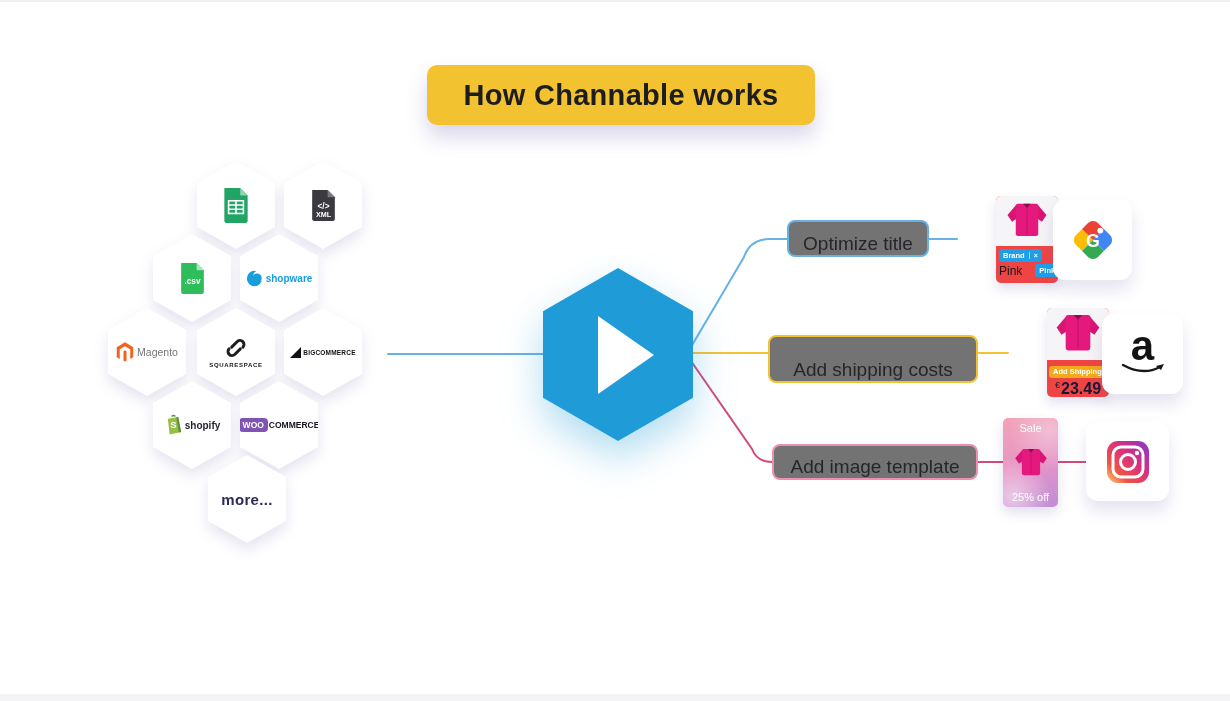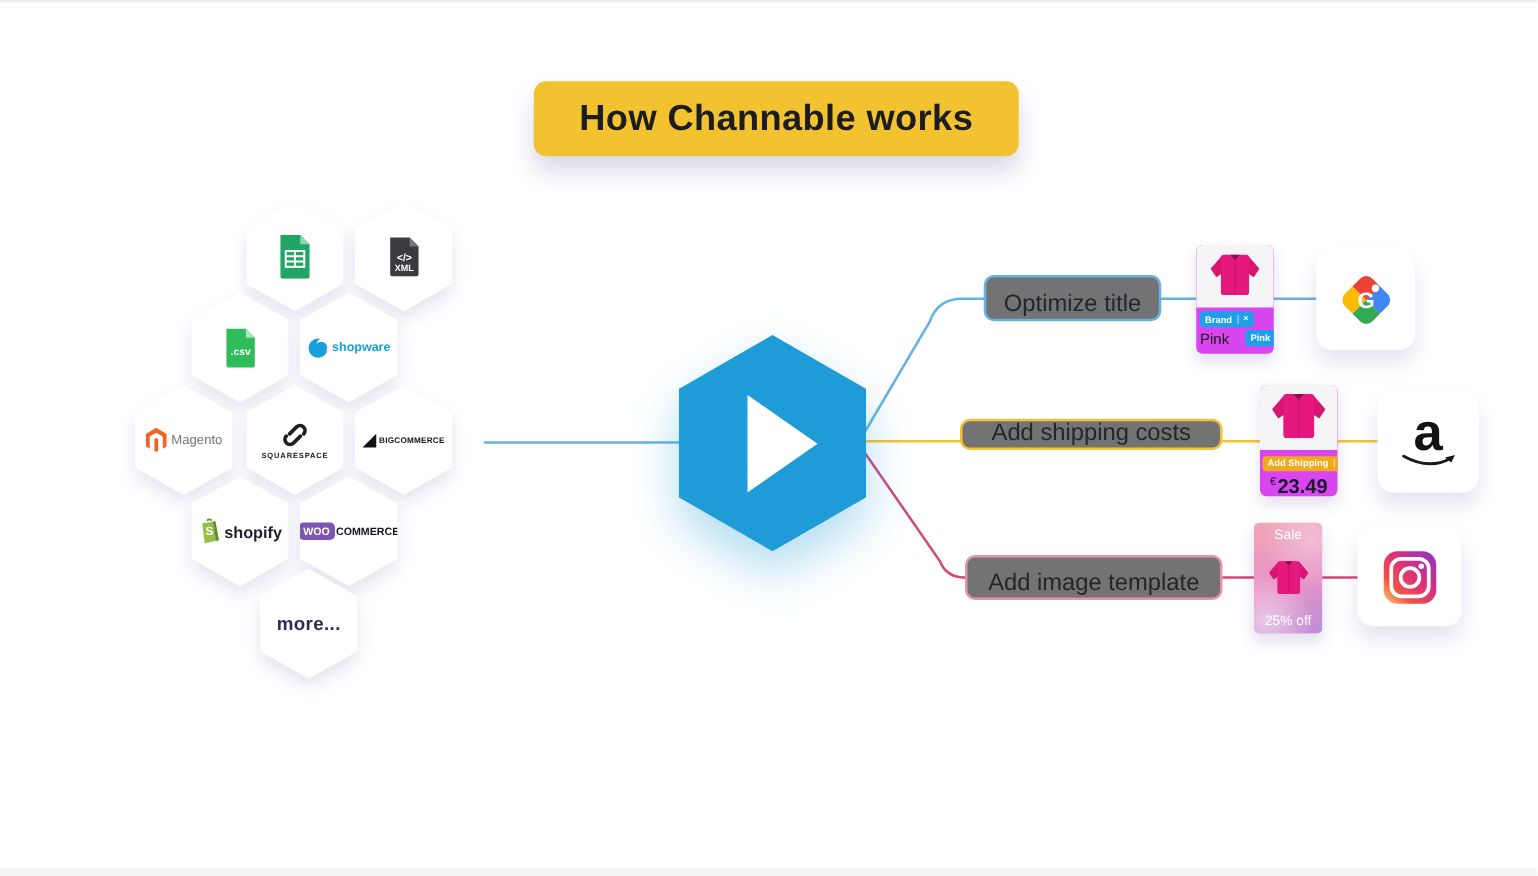--- a/index.html
+++ b/index.html
@@ -23,43 +23,43 @@
   
   .hex { position:absolute; width:78px; height:88px; filter:drop-shadow(0 7px 7px rgba(93,85,164,.16)); }
   .hex-shape { width:100%; height:100%; background:#fff;
     clip-path:polygon(50% 0,100% 25%,100% 75%,50% 100%,0 75%,0 25%);
     display:flex; flex-direction:column; align-items:center; justify-content:center; gap:3px; }
   .logo-row { display:flex; align-items:center; gap:3px; }
   .lbl-magento { font-size:10.5px; color:#757575; }
   .lbl-shopware { font-size:10px; font-weight:bold; color:#189EDA; }
   .lbl-squarespace { font-size:6px; font-weight:bold; letter-spacing:.7px; color:#16151A; }
   .lbl-bigcommerce { font-size:6.5px; font-weight:bold; letter-spacing:.2px; color:#121118; }
-  .lbl-shopify { font-size:13px; font-weight:800; color:#211F2E; }
+  .lbl-shopify { font-size:10px; font-weight:800; color:#211F2E; }
   .woo-badge { background:#7F54B3; color:#fff; font-size:8.5px; font-weight:bold;
     padding:2px 4px; border-radius:4px; }
   .lbl-commerce { font-size:8.5px; font-weight:bold; color:#17151D; margin-left:1px; }
   .lbl-more { font-size:15px; font-weight:bold; color:#2D2A56; letter-spacing:.3px; }
 
   
   .center-hex { position:absolute; left:543px; top:266px; width:150px; height:173px;
     filter:drop-shadow(0 18px 20px rgba(31,156,215,.35)); }
   .center-hex-shape { width:100%; height:100%; background:var(--accent-blue,#1F9CD7);
     clip-path:polygon(50% 0,100% 25%,100% 75%,50% 100%,0 75%,0 25%);
     display:flex; align-items:center; justify-content:center; cursor:pointer; }
   .play-triangle { width:0; height:0; border-left:56px solid #fff;
     border-top:39px solid transparent; border-bottom:39px solid transparent; margin-left:16px; }
 
   
   .flow-box { position:absolute; background:#737373; border:2px solid; border-radius:8px;
     display:flex; align-items:flex-end; justify-content:center; }
   .flow-box span { font-size:19px; color:#26252B; }
 
   
-  .card { position:absolute; background:#d946ef; border-radius:5px;
-    box-shadow:0 6px 12px rgba(93,85,164,.18); overflow:hidden; }
+  .card { position:absolute; background:#ef4444; border-radius:5px;
+    box-shadow:0 6px 12px rgba(93,85,164,.18); overflow:hidden;margin-left:39px; }
   .img-area { background:#F5F4F6; display:flex; align-items:center; justify-content:center; }
   .tag-rows { padding:3px 3px 4px 3px; display:flex; flex-direction:column; gap:2px; align-items:flex-start; }
   .tag-row2 { display:flex; align-items:center; gap:13px; }
   .chip { display:inline-flex; align-items:center; border-radius:3px; color:#fff;
     font-weight:bold; font-size:7.5px; padding:2.5px 4px; line-height:1; white-space:nowrap; }
   .chip .x { margin-left:4px; padding-left:4px; border-left:1px solid rgba(255,255,255,.55); font-size:7px; }
   .chip-blue { background:var(--chip-blue,#1E9FE8); }
   .chip-amber { background:var(--chip-amber,#F2A91C); margin:0 2px; }
   .product-name { font-size:12px; color:#17171C; }
   .price { text-align:center; font-size:16px; font-weight:bold; color:#181833; padding:2px 0 3px 0; }
@@ -265,21 +265,21 @@
           <rect x="23" y="8" width="15" height="15" fill="#EA4335"></rect>
           <rect x="23" y="23" width="15" height="15" fill="#4285F4"></rect>
           <rect x="8" y="23" width="15" height="15" fill="#34A853"></rect>
         </g>
       </g>
       <circle cx="30" cy="14" r="2.8" fill="#fff"></circle>
       <text x="23" y="29.5" text-anchor="middle" font-size="17" font-weight="bold" fill="#fff">G</text>
     </svg>
   </div>
 
-  <div class="flow-box" style="left:768px;top:333px;width:210px;height:25px;border-color:var(--line-yellow,#F2C233)">
+  <div class="flow-box" style="left:768px;top:333px;width:210px;height:48px;border-color:var(--line-yellow,#F2C233)">
     <span>Add shipping costs</span>
   </div>
 
   <div class="card" style="left:1008px;top:306px;width:62px;height:89px">
     <div class="img-area" style="height:52px">
       <svg width="50" height="46" viewBox="0 0 60 56">
         <path d="M16 6 L4 20 L10 29 L16 25 Z" fill="#D81573"></path>
         <path d="M44 6 L56 20 L50 29 L44 25 Z" fill="#D81573"></path>
         <rect x="15" y="5" width="30" height="43" rx="3" fill="#E5197D"></rect>
         <path d="M25 5 L30 11 L35 5 Z" fill="#8E0D50"></path>

